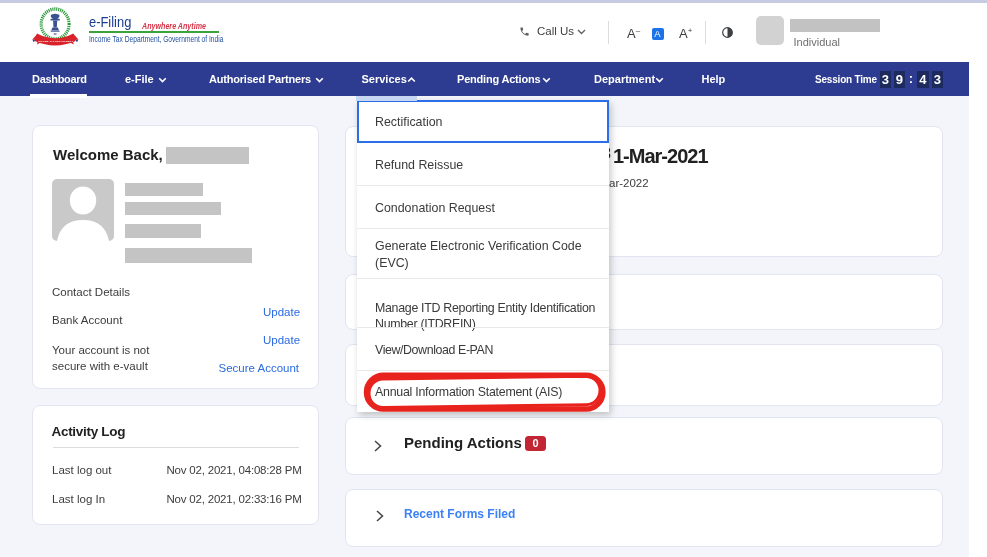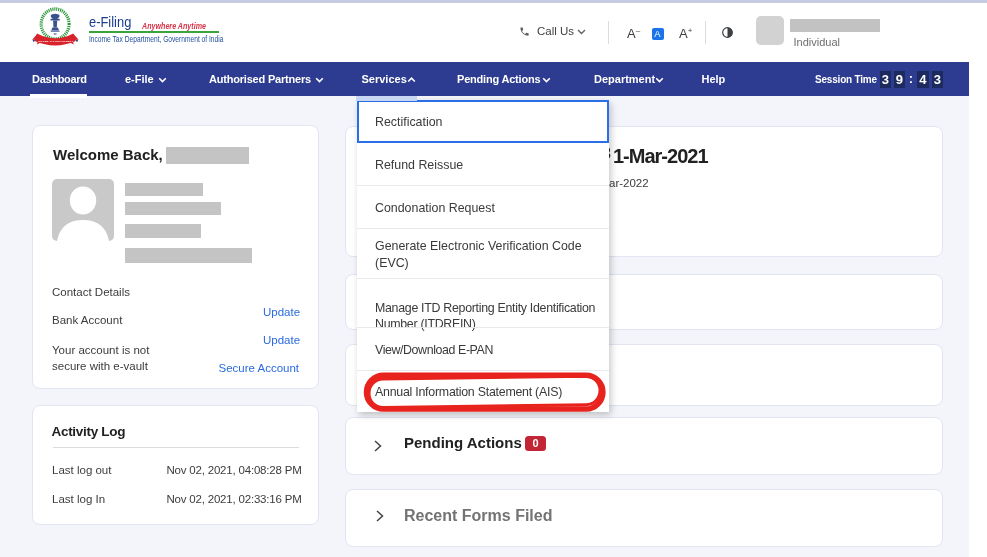--- a/index.html
+++ b/index.html
@@ -144,21 +144,21 @@
     <svg class="abs" style="left:28px;top:21.5px;" width="8" height="12" viewBox="0 0 8 12">
         <path d="M1 1 l5.5 5 -5.5 5" fill="none" stroke="#444" stroke-width="1.5"></path>
       </svg>
     <div class="abs" style="left:58px;top:15.5px;font-size:15px;font-weight:bold;color:#212121;">Pending Actions</div>
     <div class="abs" style="left:179px;top:17.8px;width:21px;height:15px;background:#c22533;border-radius:3.5px;color:#fff;font-size:11px;font-weight:bold;text-align:center;line-height:15px;">0</div>
   </div>
   <div class="card" style="left:345px;top:489px;width:596px;height:55.5px;">
     <svg class="abs" style="left:30px;top:20px;" width="8" height="12" viewBox="0 0 8 12">
         <path d="M1 1 l5.5 5 -5.5 5" fill="none" stroke="#444" stroke-width="1.5"></path>
       </svg>
-    <div class="abs" style="left:58px;top:16.5px;font-size:16px;font-weight:bold;color:#737373;">Recent Forms Filed</div>
+    <div class="abs" style="left:58px;top:16.5px;font-size:12px;font-weight:bold;color:#3b82f6;">Recent Forms Filed</div>
   </div>
 
   <div class="abs" style="left:357px;top:100px;width:252px;height:312px;background:#fff;box-shadow:2px 3px 7px rgba(0,0,0,0.22);">
     <div class="abs" style="left:0;top:0;width:248px;height:38.7px;border:2px solid #2a6fe8;background:#fff;">
       <div class="abs" style="left:16px;top:12.5px;font-size:12.4px;color:#3a3a3a;">Rectification</div>
     </div>
     <div class="abs menu-item" style="top:43px;height:42px;">
         <span>Refund Reissue</span>
       </div>
     <div class="abs" style="left:0;top:84.5px;width:252px;height:1px;background:#e9e9e9;"></div>

